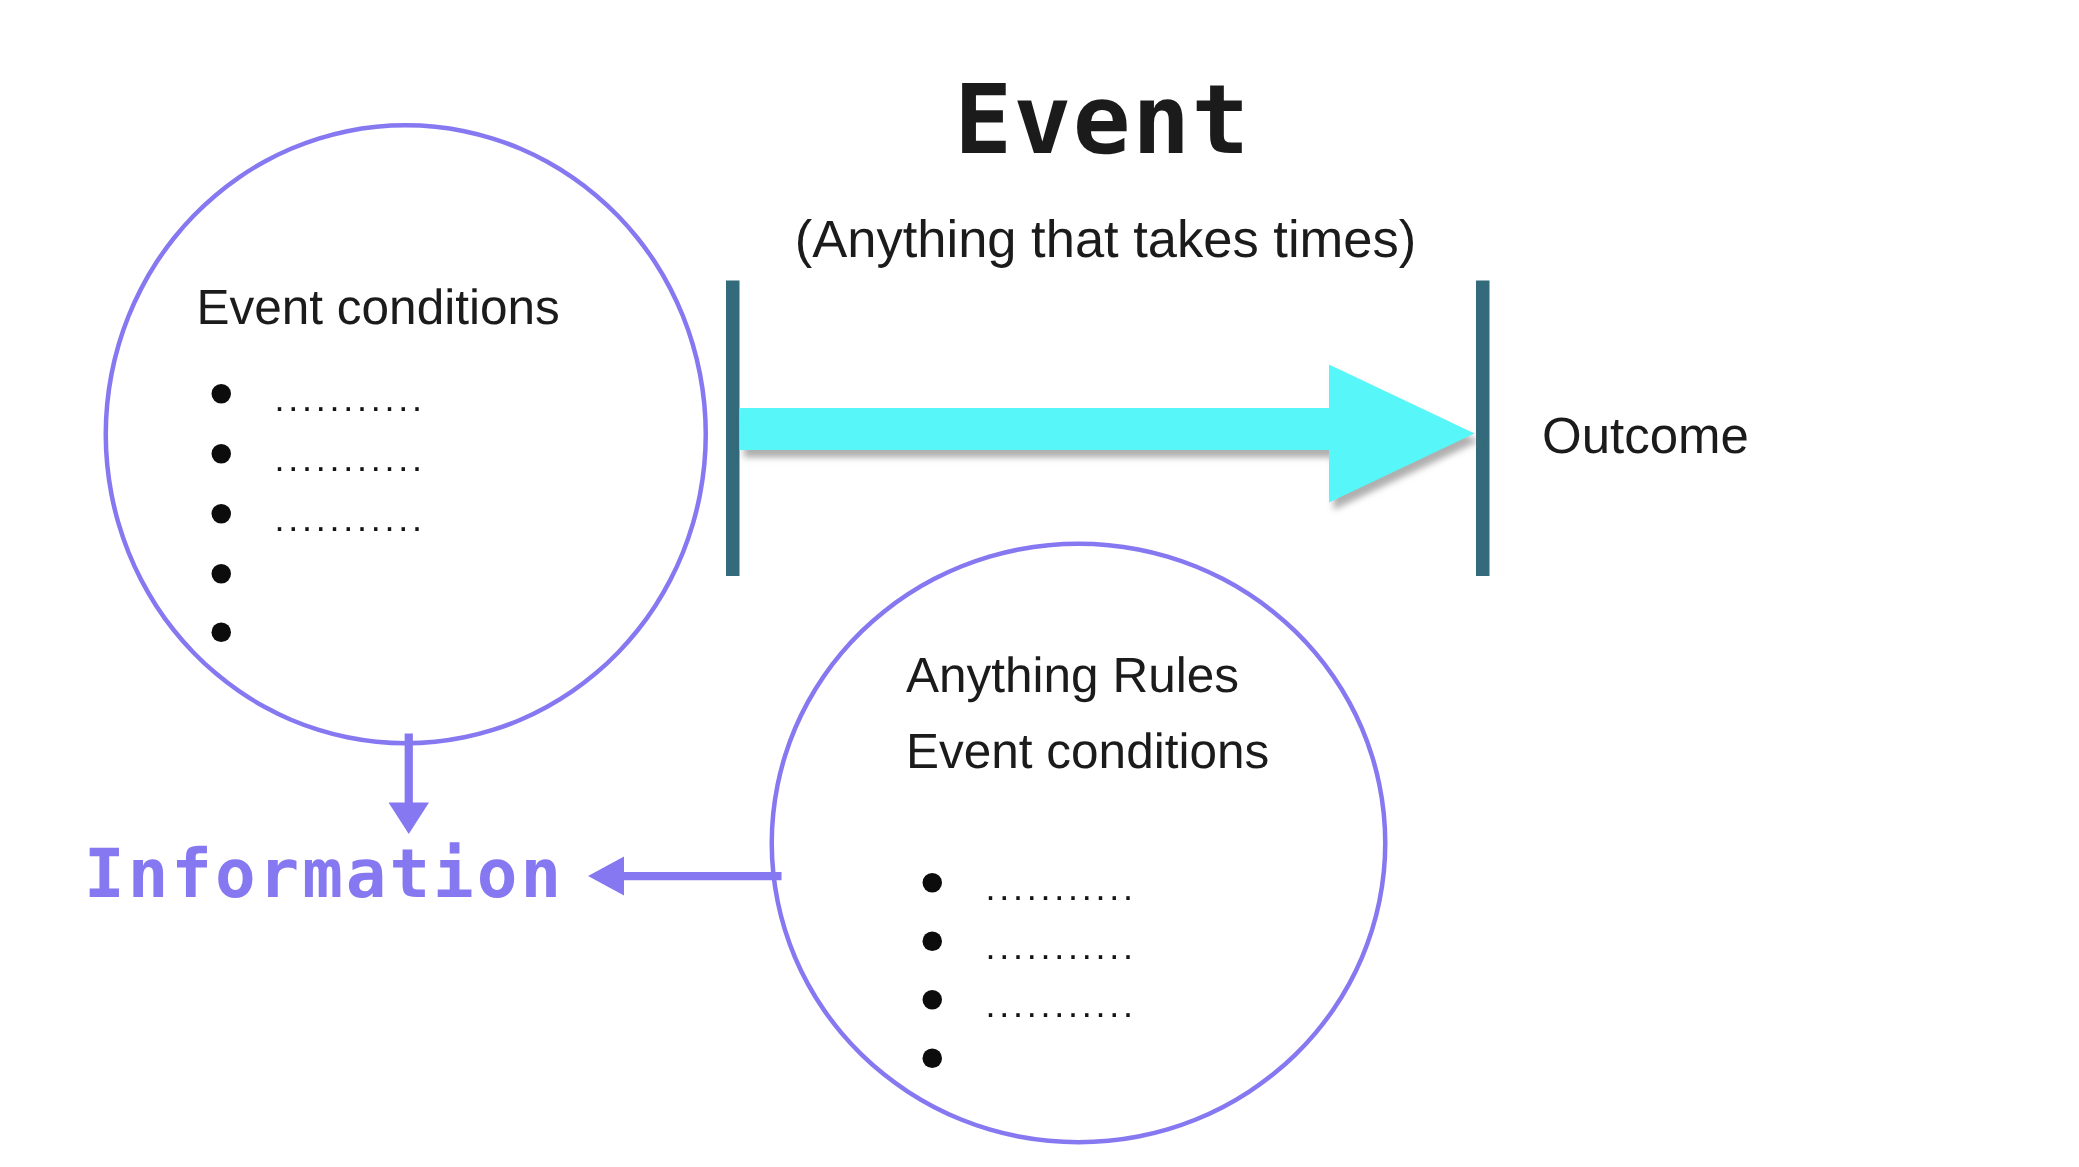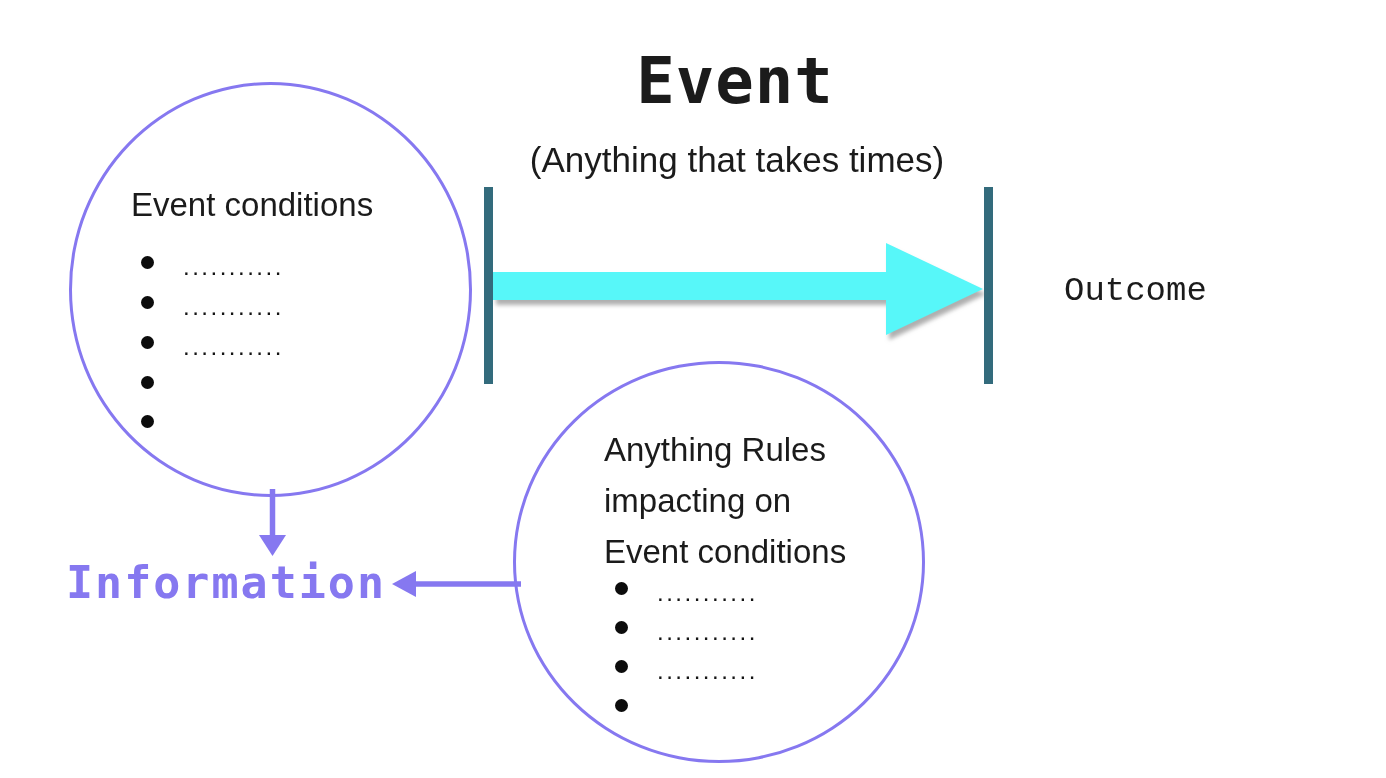--- a/index.html
+++ b/index.html
@@ -60,24 +60,23 @@
   .purple-head { fill: var(--purple, #8678f0); }
 
   .ec-heading {
     position: absolute;
     left: 131px; top: 186px;
     font-size: 33px;
     white-space: nowrap;
   }
   .outcome-label {
     position: absolute;
-    left: 1064px; top: 272px;
+    left: 1028px; top: 272px;
     font-size: 34px;
     white-space: nowrap;
-    font-family: Liberation Mono, monospace;
   }
   .ur-heading {
     position: absolute;
     left: 604px; top: 424px;
     font-size: 33px;
     line-height: 51px;
     white-space: nowrap;
   }
   .bullet-row {
     position: absolute;
@@ -102,21 +101,20 @@
   }
   .information-label {
     position: absolute;
     left: 56px; top: 556px;
     font-family: "DejaVu Sans Mono", monospace;
     font-weight: bold;
     font-size: 45px;
     letter-spacing: 2px;
     color: var(--purple, #8678f0);
     white-space: nowrap;
-    margin-left: 10px;
   }
 </style>
 </head>
 <body>
 
 <div class="canvas">
 
   <h1 class="title">Event</h1>
   <div class="subtitle">(Anything that takes times)</div>
 
@@ -158,21 +156,20 @@
   </div>
   <div class="bullet-row" style="left:141px; top:410px">
     <span class="dot"></span>
     <span class="dots-text"></span>
   </div>
 
   <div class="outcome-label">Outcome</div>
 
   <div class="ur-heading">
     <div>Anything Rules</div>
-    <div>impacting on</div>
     <div>Event conditions</div>
   </div>
 
   <div class="bullet-row" style="left:615px; top:577px">
     <span class="dot"></span>
     <span class="dots-text">...........</span>
   </div>
   <div class="bullet-row" style="left:615px; top:616px">
     <span class="dot"></span>
     <span class="dots-text">...........</span>

